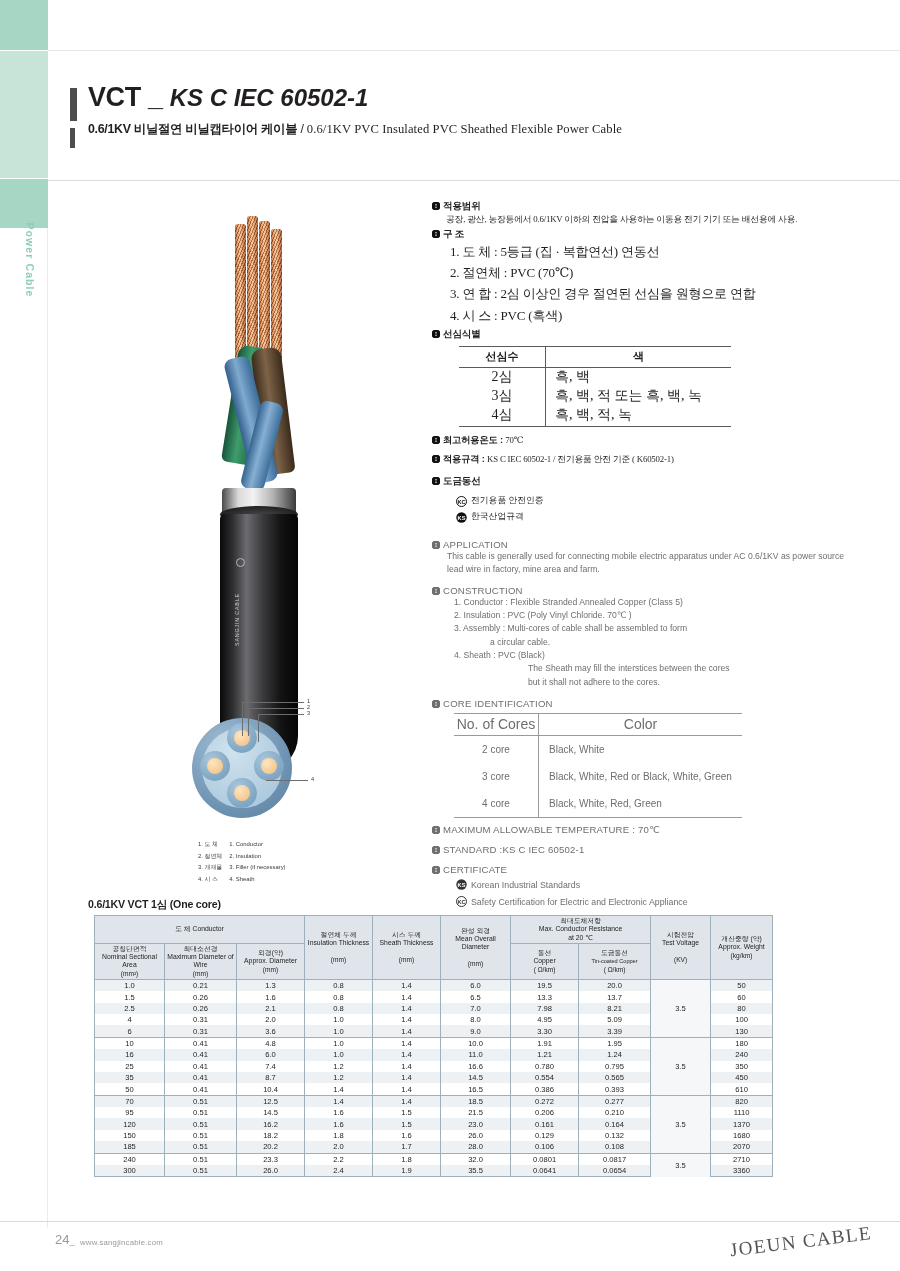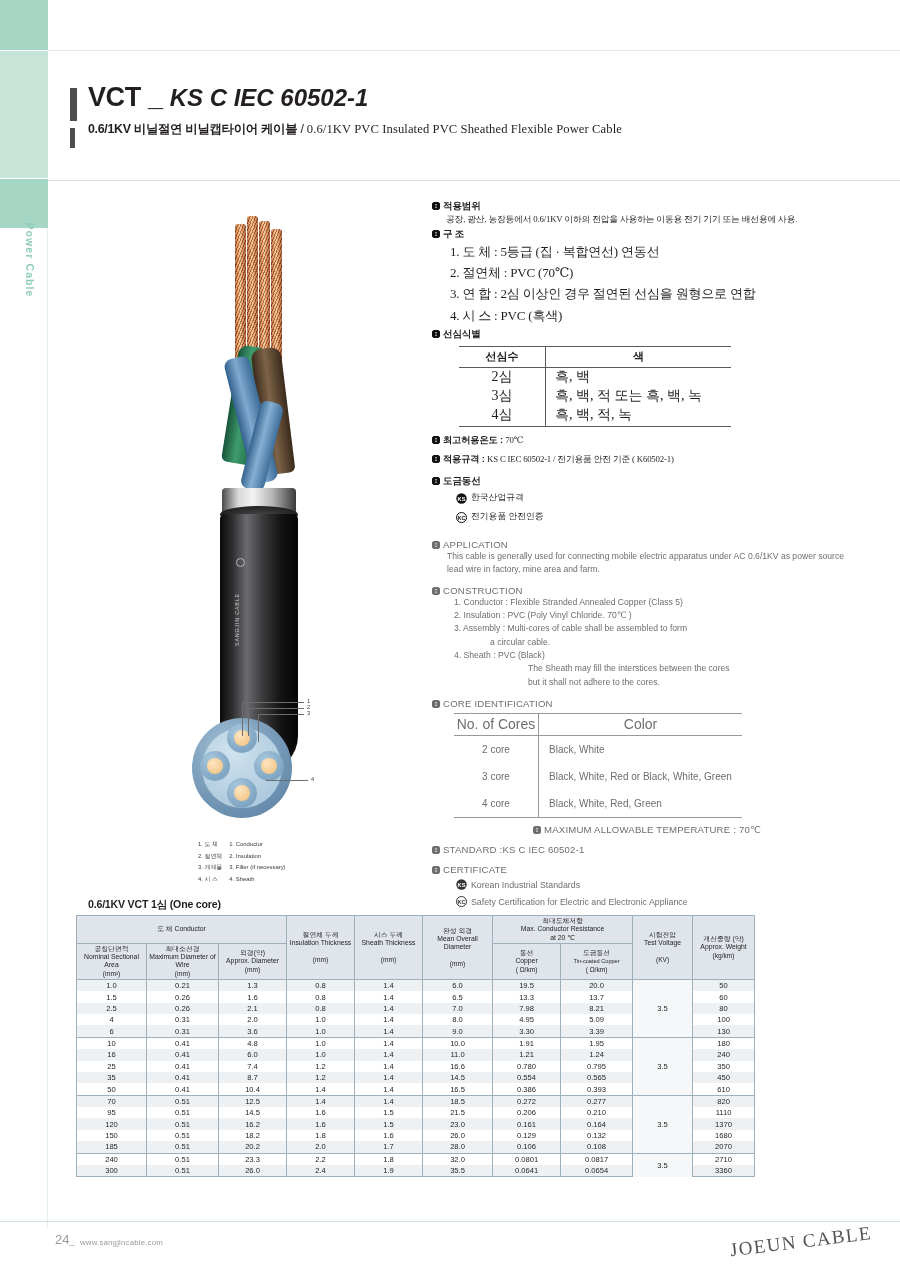--- a/index.html
+++ b/index.html
@@ -126,21 +126,21 @@
   .e-table{margin:4px 0 6px 22px;border-collapse:collapse;width:288px;color:#6e6e6e;}
   .e-table th{font-size:14px;font-weight:normal;padding:2px 0 3px;text-align:center;
     border-top:1px solid #9a9a9a;border-bottom:1px solid #9a9a9a;}
   .e-table td{font-size:10px;padding:8px 0;}
   .e-table .c-l{width:84px;text-align:center;border-right:1px solid #9a9a9a;}
   .e-table .c-r{padding-left:10px;}
   .e-table tbody{border-bottom:1px solid #9a9a9a;}
 
   
   #tbl-title{position:absolute;left:88px;top:898px;font-size:10.6px;font-weight:bold;letter-spacing:-0.2px;}
-  #main-table{position:absolute;left:76px;top:915px;width:678px;border-collapse:collapse;
+  #main-table{position:absolute;left:94px;top:915px;width:678px;border-collapse:collapse;
     table-layout:fixed;}
   #main-table th{background:#dfe5ea;border:1px solid #9fb0bd;font-weight:normal;
     font-size:6.8px;line-height:1.22;padding:1px 1px;color:#1e1e1e;text-align:center;vertical-align:middle;}
   #main-table td{border-left:1px solid #9fb0bd;border-right:1px solid #9fb0bd;
     font-size:7.6px;text-align:center;padding:0.2px 0;height:11px;color:#1e1e1e;}
   #main-table tbody tr.grp-start td{border-top:1px solid #9fb0bd;}
   #main-table tbody tr.grp-end td{border-bottom:1px solid #9fb0bd;}
   #main-table tbody tr:nth-child(odd) td{background:#eef1f3;}
   #main-table tbody tr:nth-child(even) td{background:#ffffff;}
   #main-table td.vcell{background:#f5f7f8 !important;}
@@ -305,33 +305,33 @@
         </svg></span><span>적용규격 :</span>
     <span class="val">KS C IEC 60502-1 / 전기용품 안전 기준 ( K60502-1)</span>
   </div>
 
   <div class="k-head" style="margin-top:9px;">
     <span class="bullet"><svg width="8" height="8" viewBox="0 0 8 8">
           <path d="M0 1.6 L1.6 0 L6.4 0 L8 1.6 L8 6.4 L6.4 8 L1.6 8 L0 6.4 Z" fill="#111"></path>
           <path d="M4 1.8 L5.1 3.2 L2.9 3.2 Z M4 6.2 L2.9 4.8 L5.1 4.8 Z" fill="#fff"></path>
         </svg></span><span>도금동선</span>
   </div>
+  <div class="cert-line" style="margin-top:7px;">
+    <span class="cert-mark"><svg width="11" height="11" viewBox="0 0 11 11">
+          <circle cx="5.5" cy="5.5" r="5" fill="none" stroke="#111" stroke-width="1"></circle>
+          <text x="5.5" y="7.6" font-size="5.6" font-family="Liberation Sans, sans-serif" font-weight="bold" fill="#111" text-anchor="middle">KC</text>
+        </svg></span>
+    <span>전기용품 안전인증</span>
+  </div>
   <div class="cert-line">
     <span class="cert-mark"><svg width="11" height="11" viewBox="0 0 11 11">
           <circle cx="5.5" cy="5.5" r="5.2" fill="#111"></circle>
           <text x="5.5" y="7.6" font-size="5.6" font-family="Liberation Sans, sans-serif" font-weight="bold" fill="#fff" text-anchor="middle">KS</text>
         </svg></span>
     <span>한국산업규격</span>
-  </div>
-  <div class="cert-line" style="margin-top:7px;">
-    <span class="cert-mark"><svg width="11" height="11" viewBox="0 0 11 11">
-          <circle cx="5.5" cy="5.5" r="5" fill="none" stroke="#111" stroke-width="1"></circle>
-          <text x="5.5" y="7.6" font-size="5.6" font-family="Liberation Sans, sans-serif" font-weight="bold" fill="#111" text-anchor="middle">KC</text>
-        </svg></span>
-    <span>전기용품 안전인증</span>
   </div>
 
   <div class="e-head" style="margin-top:16px;">
     <span class="bullet"><svg width="8" height="8" viewBox="0 0 8 8">
           <path d="M0 1.6 L1.6 0 L6.4 0 L8 1.6 L8 6.4 L6.4 8 L1.6 8 L0 6.4 Z" fill="#6e6e6e"></path>
           <path d="M4 1.8 L5.1 3.2 L2.9 3.2 Z M4 6.2 L2.9 4.8 L5.1 4.8 Z" fill="#fff"></path>
         </svg></span><span>APPLICATION</span>
   </div>
   <div class="e-body">This cable is generally used for connecting mobile electric apparatus under AC 0.6/1KV as power source lead wire in factory, mine area and farm.</div>
 
@@ -373,21 +373,21 @@
         <td class="c-l">3 core</td>
         <td class="c-r">Black, White, Red or Black, White, Green</td>
       </tr>
       <tr>
         <td class="c-l">4 core</td>
         <td class="c-r">Black, White, Red, Green</td>
       </tr>
     </tbody>
   </table>
 
-  <div class="e-head" style="margin-top:4px;text-align:center;">
+  <div class="e-head" style="margin-top:4px;">
     <span class="bullet"><svg width="8" height="8" viewBox="0 0 8 8">
           <path d="M0 1.6 L1.6 0 L6.4 0 L8 1.6 L8 6.4 L6.4 8 L1.6 8 L0 6.4 Z" fill="#6e6e6e"></path>
           <path d="M4 1.8 L5.1 3.2 L2.9 3.2 Z M4 6.2 L2.9 4.8 L5.1 4.8 Z" fill="#fff"></path>
         </svg></span><span>MAXIMUM ALLOWABLE TEMPERATURE : 70℃</span>
   </div>
   <div class="e-head">
     <span class="bullet"><svg width="8" height="8" viewBox="0 0 8 8">
           <path d="M0 1.6 L1.6 0 L6.4 0 L8 1.6 L8 6.4 L6.4 8 L1.6 8 L0 6.4 Z" fill="#6e6e6e"></path>
           <path d="M4 1.8 L5.1 3.2 L2.9 3.2 Z M4 6.2 L2.9 4.8 L5.1 4.8 Z" fill="#fff"></path>
         </svg></span><span>STANDARD :KS C IEC 60502-1</span>

